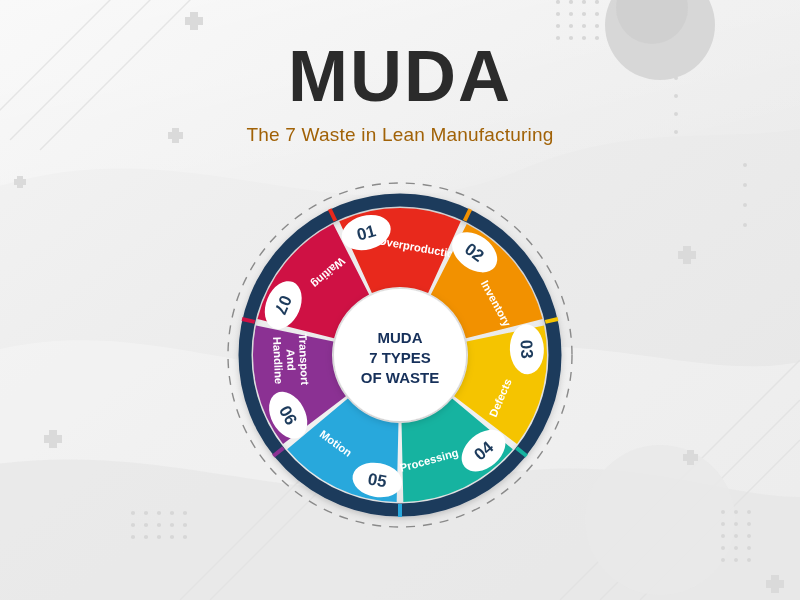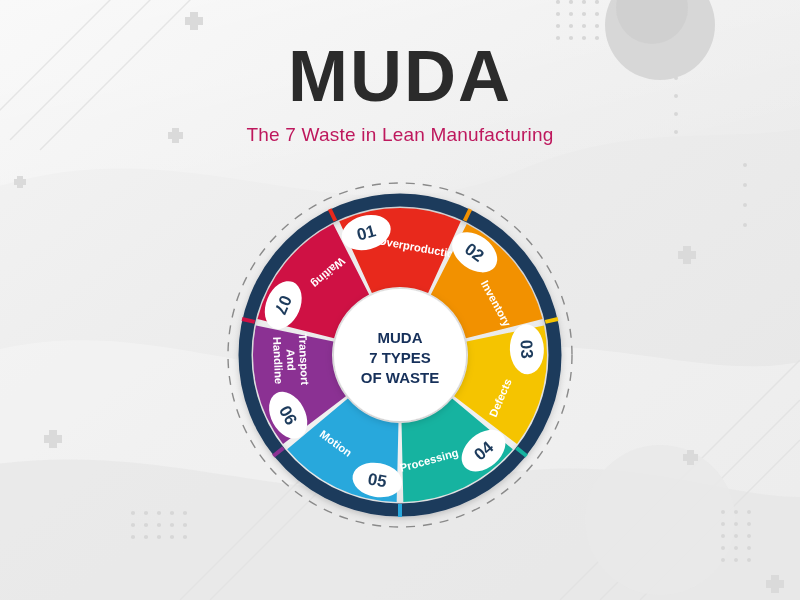--- a/index.html
+++ b/index.html
@@ -16,21 +16,21 @@
   
   #header {
     position:absolute; top:40px; left:0; width:800px;
     text-align:center; z-index:5;
   }
   #title {
     font-size:72px; font-weight:bold; letter-spacing:2px;
     color:#2b2b2b; line-height:1; font-family:"Liberation Sans", sans-serif;
   }
   #subtitle {
-    margin-top:12px; font-size:19px; color:#be185d;
+    margin-top:12px; font-size:19px; color:#a16207;
     font-family:"Liberation Sans", sans-serif; letter-spacing:.2px;
   }
 
   
   #wheel-wrap {
     position:absolute; left:210px; top:170px; width:380px; height:370px; z-index:4;
   }
   #wheel { display:block; width:380px; height:370px; }
 
   .seg-label {

